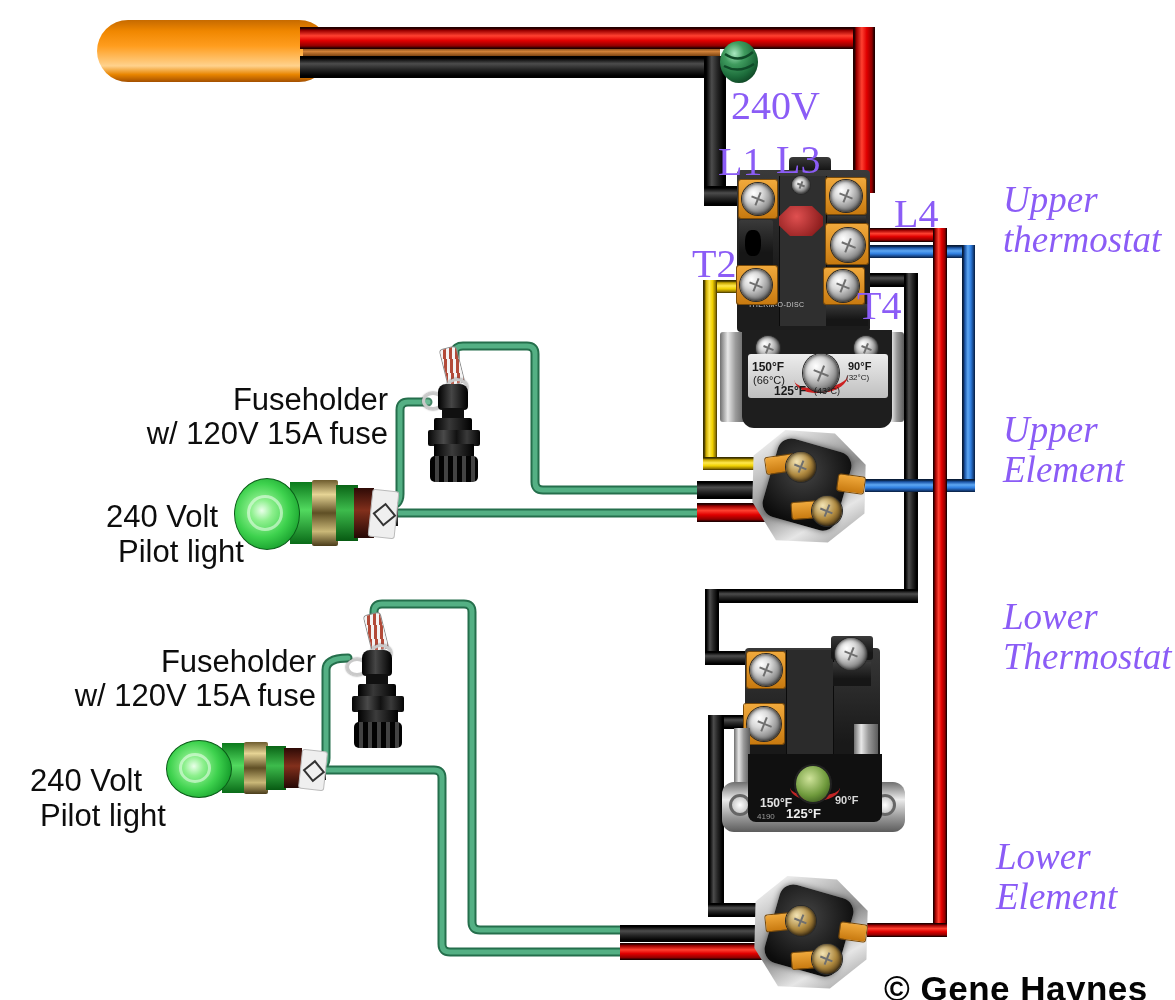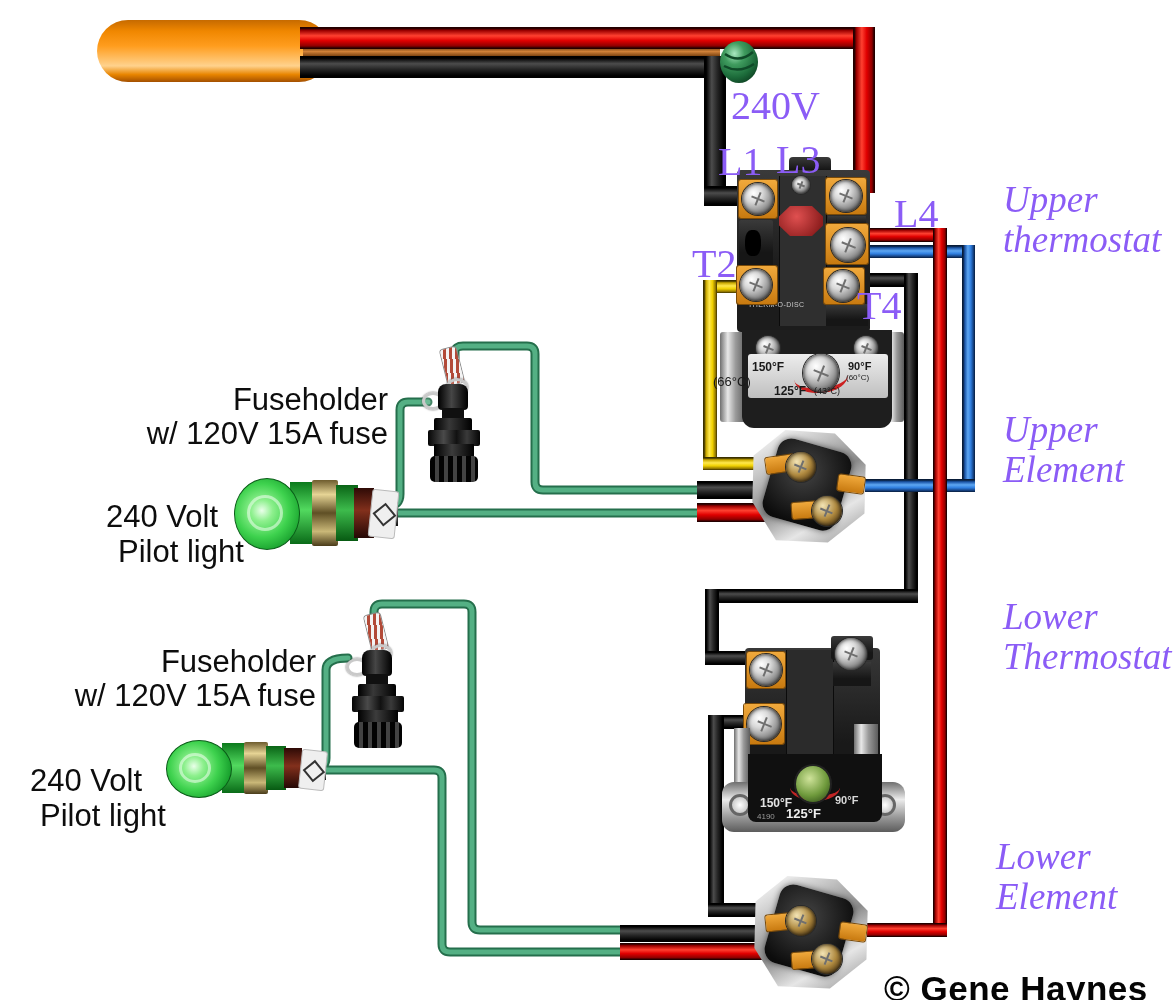--- a/index.html
+++ b/index.html
@@ -149,23 +149,23 @@
 
     <div class="abs silver" style="left:720px;top:332px;width:26px;height:90px;border-radius:3px;"></div>
     <div class="abs silver" style="left:886px;top:332px;width:18px;height:90px;border-radius:3px;"></div>
     <div class="abs" style="left:742px;top:330px;width:150px;height:98px;background:#1e1e1e;border-radius:0 0 12px 12px;"></div>
     <div class="screw" style="left:756px;top:336px;width:24px;height:24px;"></div>
     <div class="screw" style="left:854px;top:336px;width:24px;height:24px;"></div>
     <div class="abs" style="left:748px;top:354px;width:140px;height:44px;background:linear-gradient(180deg,#ededed,#bfbfbf);border-radius:3px;"></div>
     <div class="abs" style="left:794px;top:362px;width:54px;height:26px;border:0;border-bottom:5px solid #cc2020;border-radius:50%;transform:rotate(-6deg);"></div>
     <div class="screw" style="left:803px;top:354px;width:36px;height:38px;"></div>
     <div class="dialtext" style="left:752px;top:360px;font-size:12px;font-weight:bold;">150°F</div>
-    <div class="dialtext" style="left:713px;top:374px;font-size:13px;">(66°C)</div>
+    <div class="dialtext" style="left:753px;top:374px;font-size:11px;">(66°C)</div>
     <div class="dialtext" style="left:848px;top:360px;font-size:11px;font-weight:bold;">90°F</div>
-    <div class="dialtext" style="left:846px;top:373px;font-size:8px;">(60°C)</div>
+    <div class="dialtext" style="left:846px;top:373px;font-size:8px;">(32°C)</div>
     <div class="dialtext" style="left:774px;top:384px;font-size:12px;font-weight:bold;">125°F</div>
     <div class="dialtext" style="left:814px;top:386px;font-size:9px;">(43°C)</div>
   </div>
 
   <div class="element" style="left:750px;top:430px;">
     <div class="flange"></div>
     <div class="ecore"></div>
     <div class="lugplate" style="left:16px;top:26px;width:30px;height:16px;transform:rotate(-8deg);"></div>
     <div class="lugplate" style="left:42px;top:72px;width:30px;height:16px;transform:rotate(-4deg);"></div>
     <div class="lugplate" style="left:88px;top:46px;width:26px;height:16px;transform:rotate(8deg);"></div>

